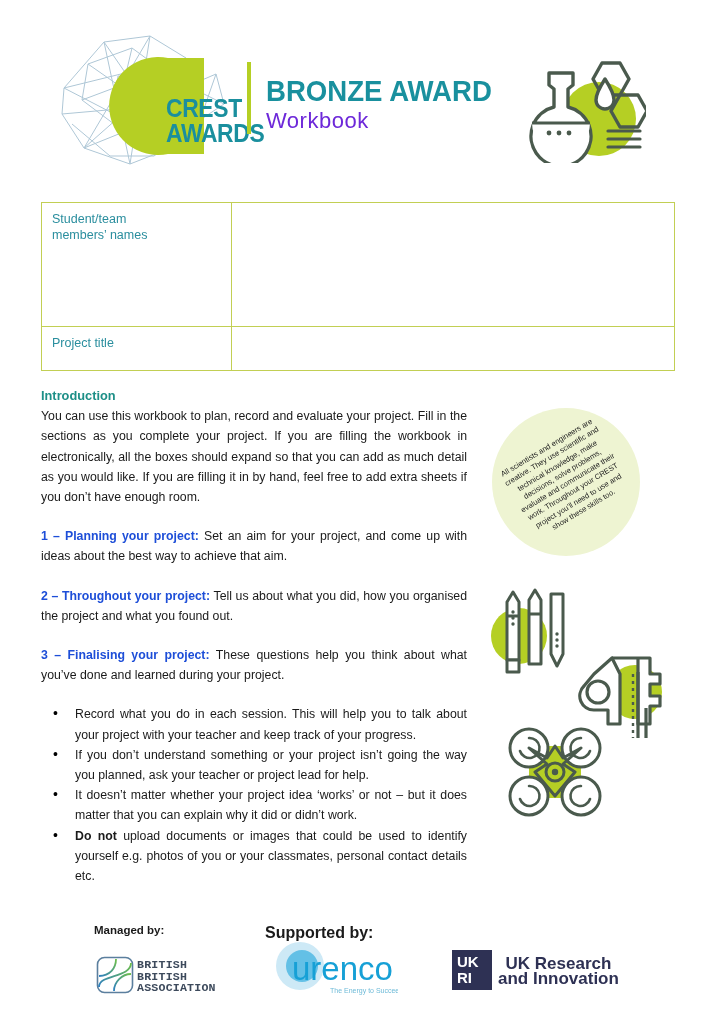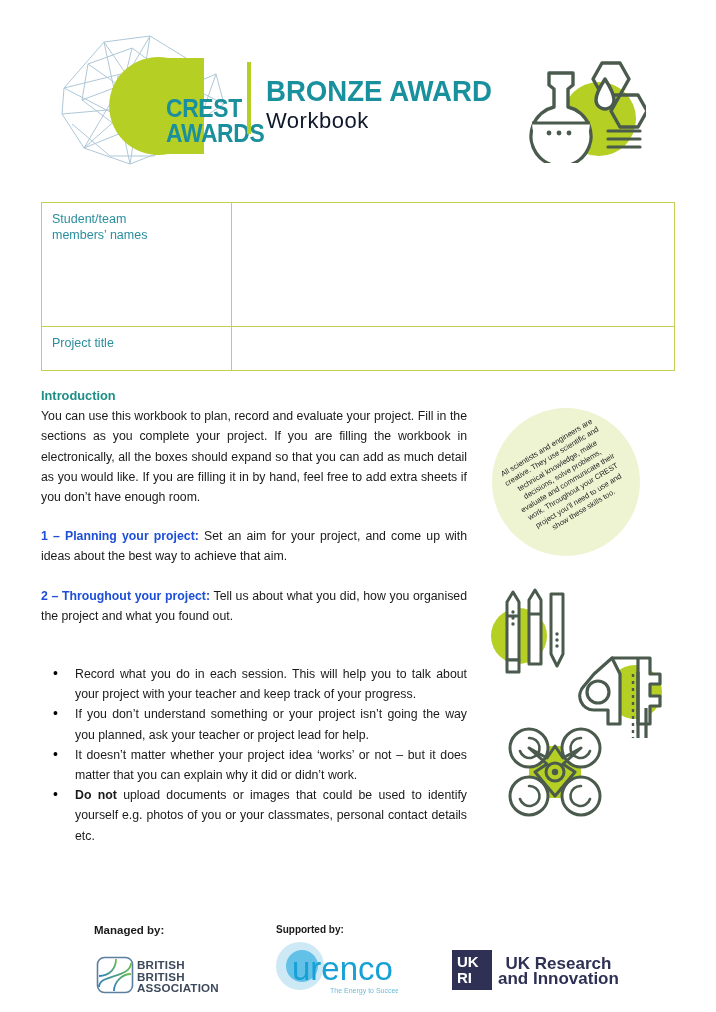--- a/index.html
+++ b/index.html
@@ -58,21 +58,21 @@
     letter-spacing: 0px;
     color: #19909e;
     transform: scaleX(0.92);
     transform-origin: left top;
   }
   .award-sub {
     position: absolute;
     left: 266px; top: 108px;
     font-size: 22px;
     font-weight: 300;
-    color: #0f172a;
+    color: #6d28d9;
     letter-spacing: 0.5px;
   }
 
   .flask-icon { position: absolute; left: 516px; top: 55px; }
 
   
   .info-table {
     position: absolute;
     left: 41px; top: 202px;
     width: 634px;
@@ -165,27 +165,27 @@
   .caliper-icon{ position: absolute; left: 578px; top: 652px; }
   .drone-icon  { position: absolute; left: 505px; top: 724px; }
 
   
   .footer { position: absolute; left: 0; top: 918px; width: 716px; height: 94px; }
   .managed-label {
     position: absolute; left: 94px; top: 6px;
     font-size: 11.5px; font-weight: bold; color: #1a1a1a;
   }
   .supported-label {
-    position: absolute; left: 276px; top: 6px;
-    font-size: 10px; font-weight: bold; color: #1a1a1a;
+    position: absolute; left: 265px; top: 6px;
+    font-size: 16px; font-weight: bold; color: #1a1a1a;
   }
   .bsa-logo { position: absolute; left: 96px; top: 38px; }
   .bsa-text {
     position: absolute; left: 137px; top: 41px;
-    font-family: Liberation Sans, sans-serif;
+    font-family: Liberation Mono, monospace;
     font-size: 11.6px; font-weight: bold; line-height: 11.6px;
     color: #3d4a5c; letter-spacing: 0.2px;
   }
   .urenco-logo { position: absolute; left: 272px; top: 940px; }
   .ukri-logo { position: absolute; left: 452px; top: 950px; }
   .ukri-text {
     position: absolute; left: 498px; top: 956px;
     font-size: 17px; font-weight: bold; line-height: 15px;
     color: #2e3154;
     text-align: center;
@@ -271,20 +271,21 @@
     <div class="heading">Introduction</div>
     <p class="para">You can use this workbook to plan, record and evaluate your project. Fill in the sections as you complete your project. If you are filling the workbook in electronically, all the boxes should expand so that you can add as much detail as you would like. If you are filling it in by hand, feel free to add extra sheets if you don’t have enough room.</p>
 
     <div class="spacer"></div>
     <p class="para"><span class="sec-label">1 – Planning your project:</span><span> Set an aim for your project, and come up with ideas about the best way to achieve that aim.</span></p>
 
     <div class="spacer"></div>
     <p class="para"><span class="sec-label">2 – Throughout your project:</span><span> Tell us about what you did, how you organised the project and what you found out.</span></p>
 
     <div class="spacer"></div>
+    <p class="para"><span class="sec-label">3 – Finalising your project:</span><span> These questions help you think about what you’ve done and learned during your project.</span></p>
 
     <div class="spacer"></div>
 
     <ul class="tips">
       <li><span>Record what you do in each session. This will help you to talk about your project with your teacher and keep track of your progress.</span></li>
       <li><span>If you don’t understand something or your project isn’t going the way you planned, ask your teacher or project lead for help.</span></li>
       <li><span>It doesn’t matter whether your project idea ‘works’ or not – but it does matter that you can explain why it did or didn’t work.</span></li>
       <li><span class="b">Do not</span><span> upload documents or images that could be used to identify yourself e.g. photos of you or your classmates, personal contact details etc.</span></li>
     </ul>
   </div>

